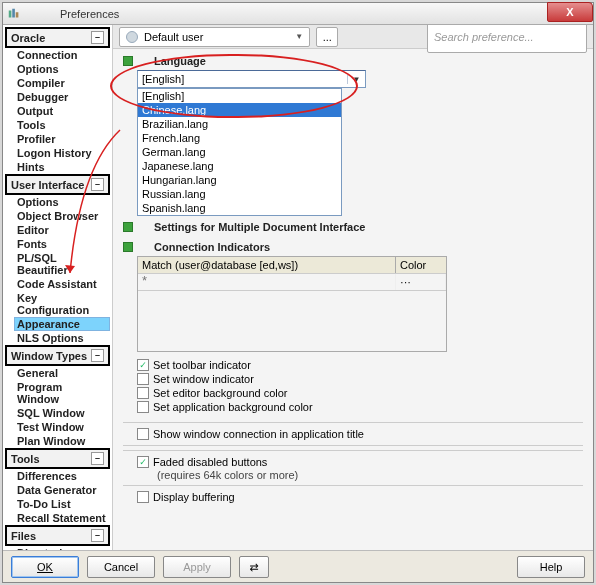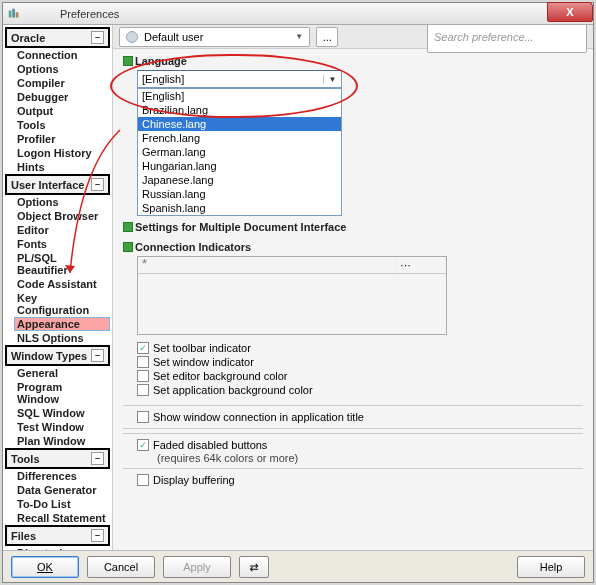--- a/index.html
+++ b/index.html
@@ -8,33 +8,33 @@
 .titlebar { height: 22px; background: linear-gradient(#f8f8f8,#e2e2e2); border-bottom: 1px solid #aaa; display: flex; align-items: center; padding: 0 4px; position: relative; }
 .titlebar .ticon { width: 14px; height: 14px; margin-right: 6px; }
 .titlebar .title { color: #333; margin-left: 33px; }
 .closebtn { position: absolute; right: 0; top: -1px; width: 46px; height: 20px; background: linear-gradient(#e58e8e,#c83b3b); border: 1px solid #a22; border-top-right-radius: 4px; border-bottom-left-radius: 2px; border-bottom-right-radius: 2px; color: #fff; text-align: center; line-height: 18px; font-weight: bold; cursor: pointer;}
 .body { flex: 1; display: flex; background: #f4f4f4; min-height: 0; border-top-left-radius: 3px;}
 .sidebar { width: 110px; background: #fff; border-right: 1px solid #ccc; overflow-y: auto; padding: 2px 2px 2px 2px; }
 .grp-head { font-weight: 700; background: #f2f2f2; padding: 2px 4px; border: 2px solid #000000; display: flex; justify-content: space-between; align-items: center; color: #222; }
 .grp-head .collapse { width: 13px; height: 13px; border: 1px solid #999; background: #fff; line-height: 11px; font-size: 9px; text-align: center; }
 .grp-body { padding-left: 9px; }
 .item { padding: 1px 3px; cursor: pointer; color: #222; font-weight: bold; }
-.item.sel { background: #fca5a5; border: 1px solid #7fb3e0; padding: 0 2px; }
+.item.sel { background: #7dd3fc; border: 1px solid #7fb3e0; padding: 0 2px; }
 .content { flex: 1; display: flex; flex-direction: column; min-height: 0;}
 .tophdr { height: 24px; display: flex; align-items: center; background: #e8e8e8; border-bottom: 1px solid #ccc; padding: 0 6px; gap: 6px;}
 .userdd { height: 20px; border: 1px solid #aaa; background: #fff; display: inline-flex; align-items: center; padding: 0 6px; gap: 6px; border-radius: 2px;}
 .userdd .drop { font-size: 8px; color: #555; }
 .userdd .uicon { width:12px;height:12px; background:#cfd8df; border-radius:50%; border:1px solid #9ab;}
 .extrabtn { width: 22px; height: 20px; border: 1px solid #aaa; background: #fff; text-align: center; line-height: 18px; border-radius: 2px;}
 .searchbox { margin-left: auto; width: 160px; height: 32px; border: 1px solid #aaa; background: #fff; color: #999; font-style: italic; padding: 0 6px; display:flex; align-items:center; border-radius:2px;}
 .mainpanel { flex: 1; overflow-y: auto; padding: 6px 10px 4px 10px; position: relative;}
 .section { margin-bottom: 8px; }
-.sectitle { font-weight: 700; color: #222; display: flex; align-items: center; gap: 2px; margin-bottom: 3px;}
+.sectitle { font-weight: 700; color: #222; display: flex; align-items: center; gap: 21px; margin-bottom: 3px;}
 .sqbtn { width: 10px; height: 10px; background: #3da23d; border: 1px solid #2b7a2b;}
-.lang-dd { position: relative; margin-left: 14px; width: 205px; }
+.lang-dd { position: relative; margin-left: 14px; width: 229px; }
 .dd-sel { border: 1px solid #7a9ac0; border-top:1px solid #4b6a98; background: #fff; height: 18px; display: flex; align-items: center; padding: 0 4px; justify-content: space-between;}
 .dd-arrow { width: 14px; text-align: center; font-size: 8px; color:#333; border-left:1px solid #bcc8da; padding-left:4px;}
 .dd-list { position: absolute; left: 0; top: 18px; width: 205px; background: #fff; border: 1px solid #7a9ac0; z-index: 5;}
 .dd-opt { padding: 1px 4px; cursor: pointer; }
 .dd-opt.hl { background: #2f79d4; color: #fff; }
 .chk { display: flex; align-items: center; gap: 4px; padding: 1px 0 1px 14px;}
 .box { width: 12px; height: 12px; border: 1px solid #888; background: #fff; font-size: 9px; line-height: 10px; text-align: center; color: #2b6; display:inline-block;}
 .box.checked::after { content: "✓"; }
 .tbl { margin-left: 14px; border: 1px solid #aaa; width: 310px; }
 .tbl-row { display: flex; border-bottom: 1px solid #ccc; }
@@ -154,46 +154,50 @@
               <span class="sqbtn"></span>
               <span>Language</span>
             </div>
           <div class="lang-dd">
             <div class="dd-sel">
                 <span>[English]</span>
                 <span class="dd-arrow">▼</span>
               </div>
             <div class="dd-list" id="langlist">
                 <div class="dd-opt">[English]</div>
+                <div class="dd-opt hl">Chinese.lang</div>
                 <div class="dd-opt">Brazilian.lang</div>
-                <div class="dd-opt hl">Chinese.lang</div>
                 <div class="dd-opt">French.lang</div>
                 <div class="dd-opt">German.lang</div>
+                <div class="dd-opt">Japanese.lang</div>
                 <div class="dd-opt">Hungarian.lang</div>
-                <div class="dd-opt">Japanese.lang</div>
                 <div class="dd-opt">Russian.lang</div>
                 <div class="dd-opt">Spanish.lang</div>
               </div>
           </div>
           <div class="spacer140"></div>
         </div>
 
         <div class="section">
           <div class="sectitle">
               <span class="sqbtn"></span>
               <span>Settings for Multiple Document Interface</span>
             </div>
         </div>
 
         <div class="section">
           <div class="sectitle">
               <span class="sqbtn"></span>
               <span>Connection Indicators</span>
             </div>
           <div class="tbl">
+            <div class="tbl-row">
+              <div class="th match">Match (user@database [ed,ws])</div>
+              <div class="th color">Color</div>
+            </div>
             <div class="tbl-row">
                 <div class="td addrow">*</div>
                 <div class="td color">···</div>
               </div>
             <div class="tbl-body"></div>
           </div>
           <div style="height:6px"></div>
           <div id="connopts">
               <div class="chk">
                 <span class="box checked"></span>

